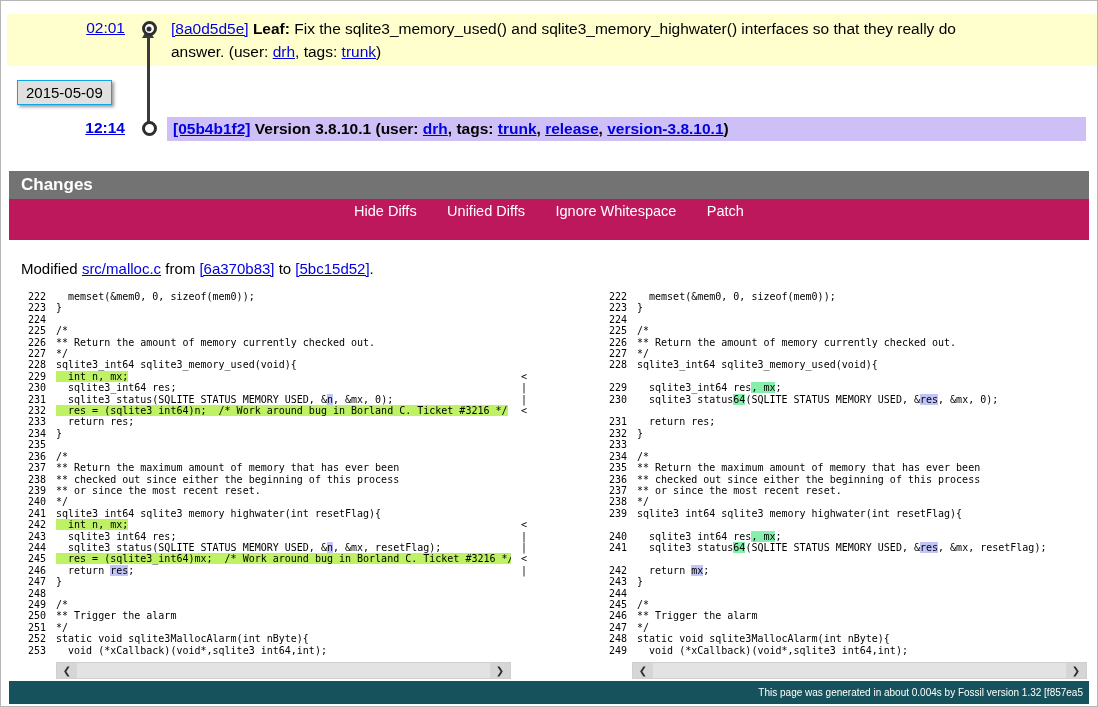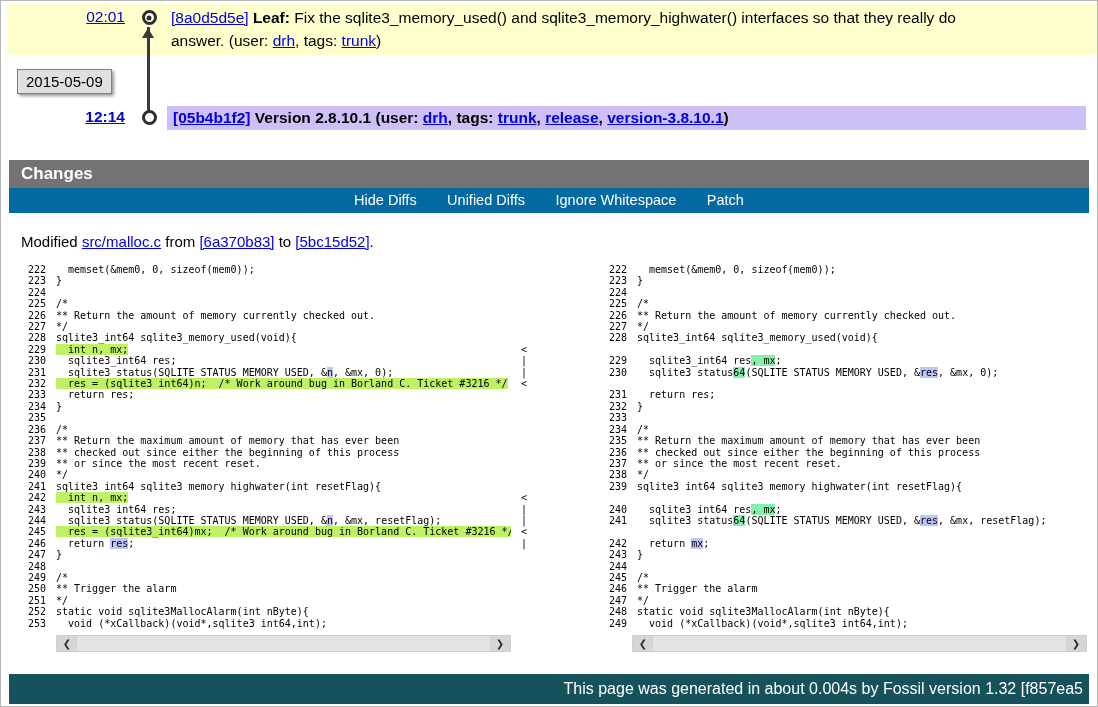--- a/index.html
+++ b/index.html
@@ -4,21 +4,21 @@
 <style>
   html,body { margin:0; padding:0; background:#fff; }
   .page {
     position:relative; width:1098px; height:707px; box-sizing:border-box;
     border:1px solid #b6b6b6; background:#fff; overflow:hidden;
     font-family:"Liberation Sans", sans-serif; color:#000;
   }
   a { color:#0000e0; text-decoration:underline; cursor:pointer; }
 
   
-  .timeline { position:relative; padding-top:2px; font-size:15.5px; }
+  .timeline { position:relative; padding-top:13px; font-size:15.5px; }
   .rail { position:absolute; left:146px; top:26px; width:3px; height:96px; background:#3a3a3a; z-index:0; }
   .rail-arrow { position:absolute; left:141px; top:27px; width:0; height:0; z-index:0;
     border-left:6px solid transparent; border-right:6px solid transparent; border-bottom:10px solid #3a3a3a; }
   .t-row { display:flex; align-items:flex-start; margin-left:6px; }
   .t-row.leaf { background:#ffffce; padding:3px 0; margin-right:0; }
   .time { display:block; width:124px; box-sizing:border-box; text-align:right; padding:2px 6px 0 0; white-space:nowrap; }
   .node { width:36px; display:flex; justify-content:center; padding-top:4px; flex:none; }
   .circle { position:relative; z-index:1; width:9px; height:9px; border:3px solid #2e2e2e; border-radius:50%; background:#fff; }
   .circle.dot::after { content:''; position:absolute; left:50%; top:50%; transform:translate(-50%,-50%);
     width:5px; height:5px; border-radius:50%; background:#2e2e2e; }
@@ -26,21 +26,21 @@
   .comment .line1 { white-space:nowrap; overflow:hidden; }
   .date-row { margin:14px 0 10px 16px; }
   .date-badge { display:inline-block; background:#e0e0e0; border:1px solid #0ea5e9;
     padding:3px 8px; font-size:15px; box-shadow:2px 2px 3px #9a9a9a; }
   .t-row.version { margin-top:12px;font-weight:bold; }
   .t-row.version .comment { background:#cec0f7; padding:2px 6px; margin-right:11px; line-height:20px; }
 
   
   .section { margin:30px 8px 0 8px; }
   .section-title { background:#737373; color:#fff; font-weight:bold; font-size:17px; padding:4px 12px; }
-  .submenu { background:#0369a1; text-align:center; padding:3px 0 4px 0; }
+  .submenu { background:#be185d; text-align:center; padding:3px 0 20px 0; }
   .submenu a { color:#fff; text-decoration:none; font-size:14.5px; margin:0 13px; }
 
   .diffhdr { margin:20px 0 14px 20px; font-size:15px; }
 
   
   .difftbl { table-layout:fixed; width:1076px; margin-left:20px; border-collapse:collapse;
     font-family:"DejaVu Sans Mono", monospace; font-size:10px; line-height:11.4px; }
   .difftbl td { padding:0; vertical-align:top; }
   .difftbl td.ln { text-align:right; padding-right:10px; overflow:hidden; }
   .difftbl td.mark { padding-left:5px; }
@@ -53,21 +53,21 @@
   .sbrow { display:flex; margin:6px 0 0 20px; }
   .sb-sp1 { width:35px; flex:none; }
   .sb-sp2 { width:121px; flex:none; }
   .hsb { width:455px; flex:none; height:17px; box-sizing:border-box; background:#e3e3e3;
     border:1px solid #cfcfcf; display:flex; justify-content:space-between; align-items:center; }
   .hsb .arr { width:20px; height:15px; line-height:15px; text-align:center; background:#d6d6d6;
     color:#2c2c2c; font-size:10px; user-select:none; }
 
   
   .footer { position:absolute; left:8px; right:8px; bottom:2px; background:#16525c; color:#fff;
-    text-align:right; font-size:16px; padding:6px 6px; box-sizing:border-box; }
+    text-align:right; font-size:10px; padding:6px 6px; box-sizing:border-box; }
 </style>
 </head>
 <body>
 
 <div class="page">
 
   <div class="timeline">
     <div class="rail"></div>
     <div class="rail-arrow"></div>
 
@@ -84,21 +84,21 @@
 
     <div class="date-row">
       <span class="date-badge">2015-05-09</span>
     </div>
 
     <div class="t-row version">
       <a class="time" href="#">12:14</a>
       <div class="node">
           <span class="circle"></span>
         </div>
-      <div class="comment"><a href="#">[05b4b1f2]</a><span> Version 2.8.10.1 (user: </span><a href="#">drh</a><span>, tags: </span><a href="#">trunk</a><span>, </span><a href="#">release</a><span>, </span><a href="#">version-3.8.10.1</a><span>)</span></div>
+      <div class="comment"><a href="#">[05b4b1f2]</a><span> Version 3.8.10.1 (user: </span><a href="#">drh</a><span>, tags: </span><a href="#">trunk</a><span>, </span><a href="#">release</a><span>, </span><a href="#">version-3.8.10.1</a><span>)</span></div>
     </div>
   </div>
 
   <div class="section">
     <div class="section-title">Changes</div>
     <div class="submenu">
       <a href="#">Hide Diffs</a>
       <a href="#">Unified Diffs</a>
       <a href="#">Ignore Whitespace</a>
       <a href="#">Patch</a>

